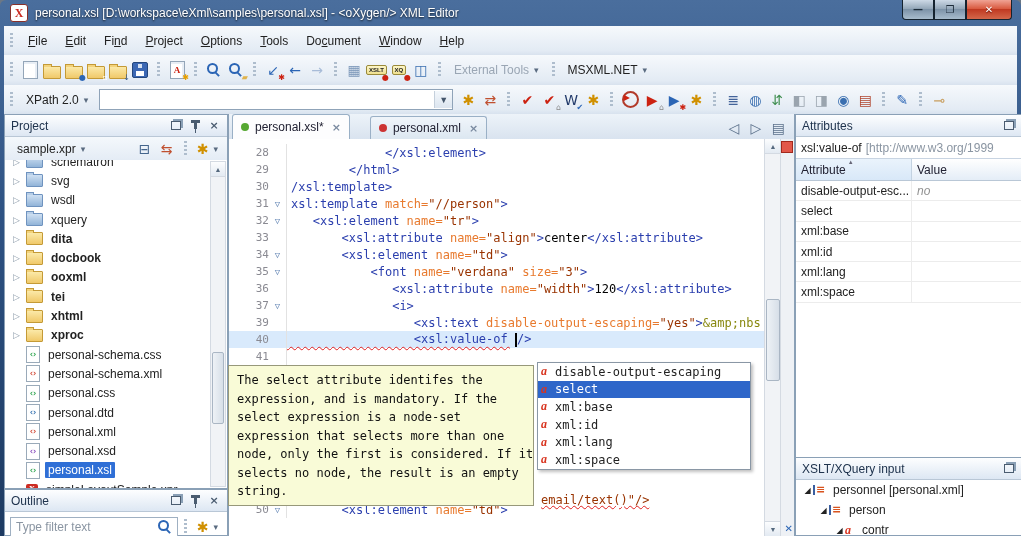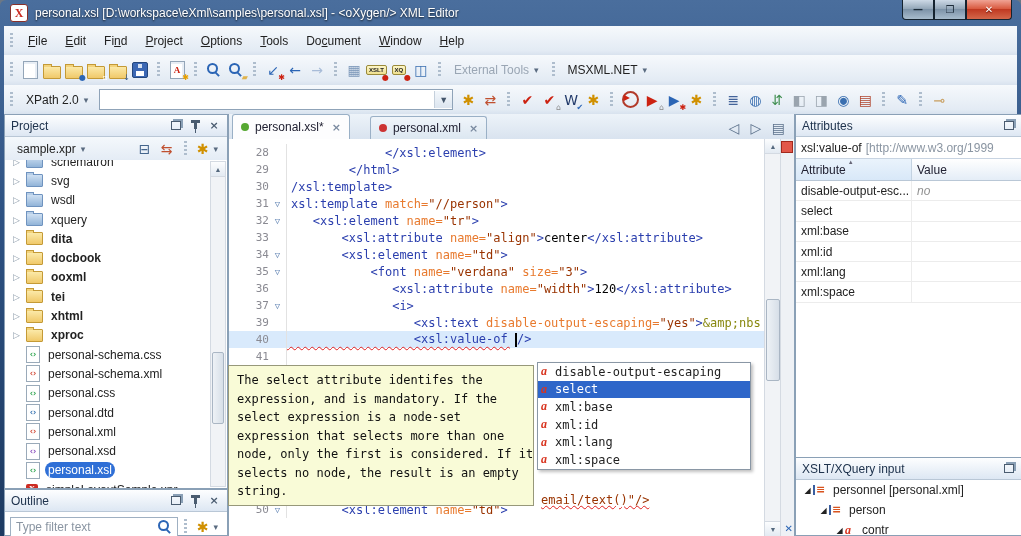--- a/index.html
+++ b/index.html
@@ -62,21 +62,21 @@
   .ticn{margin-right:5px;display:inline-flex;align-items:center;justify-content:center;}
   .tfold{width:15px;height:11px;border-radius:1px;position:relative;}
   .tfold.yel{background:linear-gradient(#fbe9a8,#f0c96a);border:1px solid #c49a36;}
   .tfold.blu{background:linear-gradient(#cfe0f2,#92b4d8);border:1px solid #6f93bf;}
   .tfold::before{content:"";position:absolute;top:-3px;left:-1px;width:6px;height:2px;border:1px solid;border-bottom:none;}
   .tfold.yel::before{background:#f3d37c;border-color:#c49a36;}
   .tfold.blu::before{background:#b8cfe8;border-color:#6f93bf;}
   .tfile{width:12px;height:15px;background:#fff;border:1px solid #9aaab9;font:bold 8px "DejaVu Sans",sans-serif;}
   .txpr{width:12px;height:12px;background:#cc2b22;border-radius:2px;color:#fff;font:bold 8px "Liberation Serif",serif;}
   .tlb{padding:1px 3px;}
-  .tlb.sel{background:#2f6fd6;color:#fff;border-radius:8px;}
+  .tlb.sel{background:#2f6fd6;color:#fff;border-radius:1px;}
   .vscroll{position:absolute;width:16px;background:#f1f3f6;border:1px solid #d4dae2;box-sizing:border-box;}
   .varr{height:14px;display:flex;align-items:center;justify-content:center;font-size:7px;color:#55697e;background:linear-gradient(#fcfdfe,#e3eaf2);border-bottom:1px solid #d4dae2;}
   .vthumb{position:absolute;left:1px;right:1px;background:linear-gradient(90deg,#eef2f6,#d7dfe8);border:1px solid #aab6c4;border-radius:2px;}
   
   #outline-filter{display:flex;align-items:center;padding:3px 5px;}
   .filter-box{flex:1;height:18px;background:#fff;border:1px solid #9fb0c2;display:flex;align-items:center;padding:0 5px;color:#8a95a2;}
   .filter-box .sp{flex:1;}
   
   #center{position:absolute;left:228px;top:114px;width:567px;bottom:0;background:#fff;border-left:1px solid #8aa0b6;border-right:1px solid #8aa0b6;box-sizing:border-box;}
   #tabbar{height:25px;background:linear-gradient(#edf3f9,#d9e3ef);border-bottom:1px solid #a9bacb;display:flex;align-items:flex-end;padding-left:3px;}

